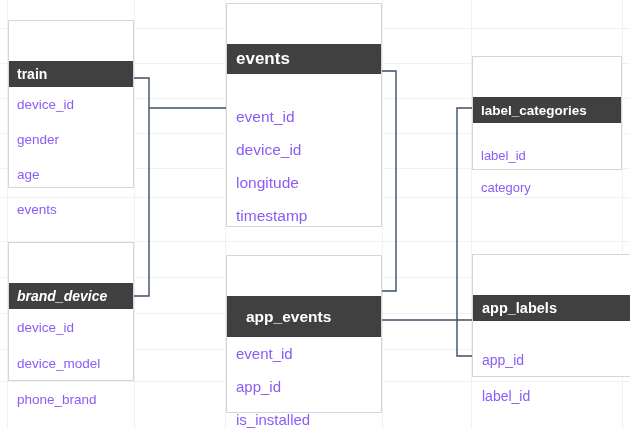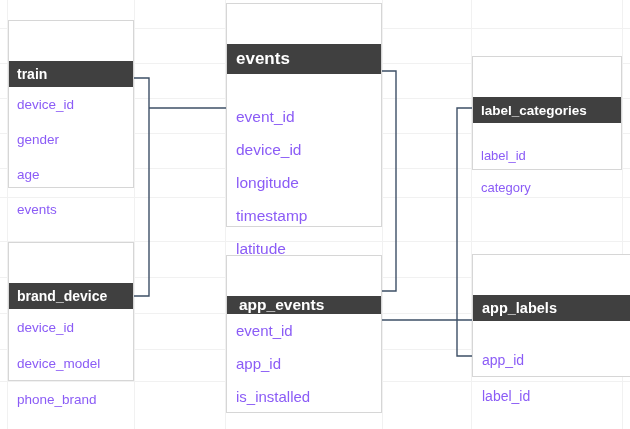--- a/index.html
+++ b/index.html
@@ -64,26 +64,26 @@
   #tbl-events .fld{height:33px;font-size:15.5px;padding-left:9px;}
 
   
   #tbl-labcat{left:472px;top:56px;width:150px;height:114px;}
   #tbl-labcat .hdr{height:26px;font-size:13.5px;padding-left:8px;}
   #tbl-labcat .spacer{height:16px;}
   #tbl-labcat .fld{height:32px;font-size:13px;padding-left:8px;}
 
   
   #tbl-brand{left:8px;top:242px;width:126px;height:139px;}
-  #tbl-brand .hdr{height:26px;font-size:14px;padding-left:8px;}
+  #tbl-brand .hdr{height:26px;font-size:14px;padding-left:8px;font-style:italic;}
   #tbl-brand .fld{height:36px;font-size:13.5px;padding-left:8px;}
 
   
   #tbl-appev{left:226px;top:255px;width:156px;height:158px;}
-  #tbl-appev .hdr{height:18px;font-size:15.5px;padding-left:12px;}
+  #tbl-appev .hdr{height:41px;font-size:15.5px;padding-left:19px;}
   #tbl-appev .fld{height:33px;font-size:15px;padding-left:9px;}
 
   
   #tbl-applab{left:472px;top:254px;width:180px;height:123px;}
   #tbl-applab .hdr{height:26px;font-size:14.5px;padding-left:9px;}
   #tbl-applab .spacer{height:21px;}
   #tbl-applab .fld{height:36px;font-size:14px;padding-left:9px;}
 </style>
 </head>
 <body>
@@ -132,21 +132,20 @@
     <div class="fld">events</div>
   </div>
 
   <div class="tbl" id="tbl-events">
     <div class="hdr">events</div>
     <div class="spacer"></div>
     <div class="fld">event_id</div>
     <div class="fld">device_id</div>
     <div class="fld">longitude</div>
     <div class="fld">timestamp</div>
-    <div class="fld">latitude</div>
   </div>
 
   <div class="tbl" id="tbl-labcat">
     <div class="hdr">label_categories</div>
     <div class="spacer"></div>
     <div class="fld">label_id</div>
     <div class="fld">category</div>
   </div>
 
   <div class="tbl" id="tbl-brand">

